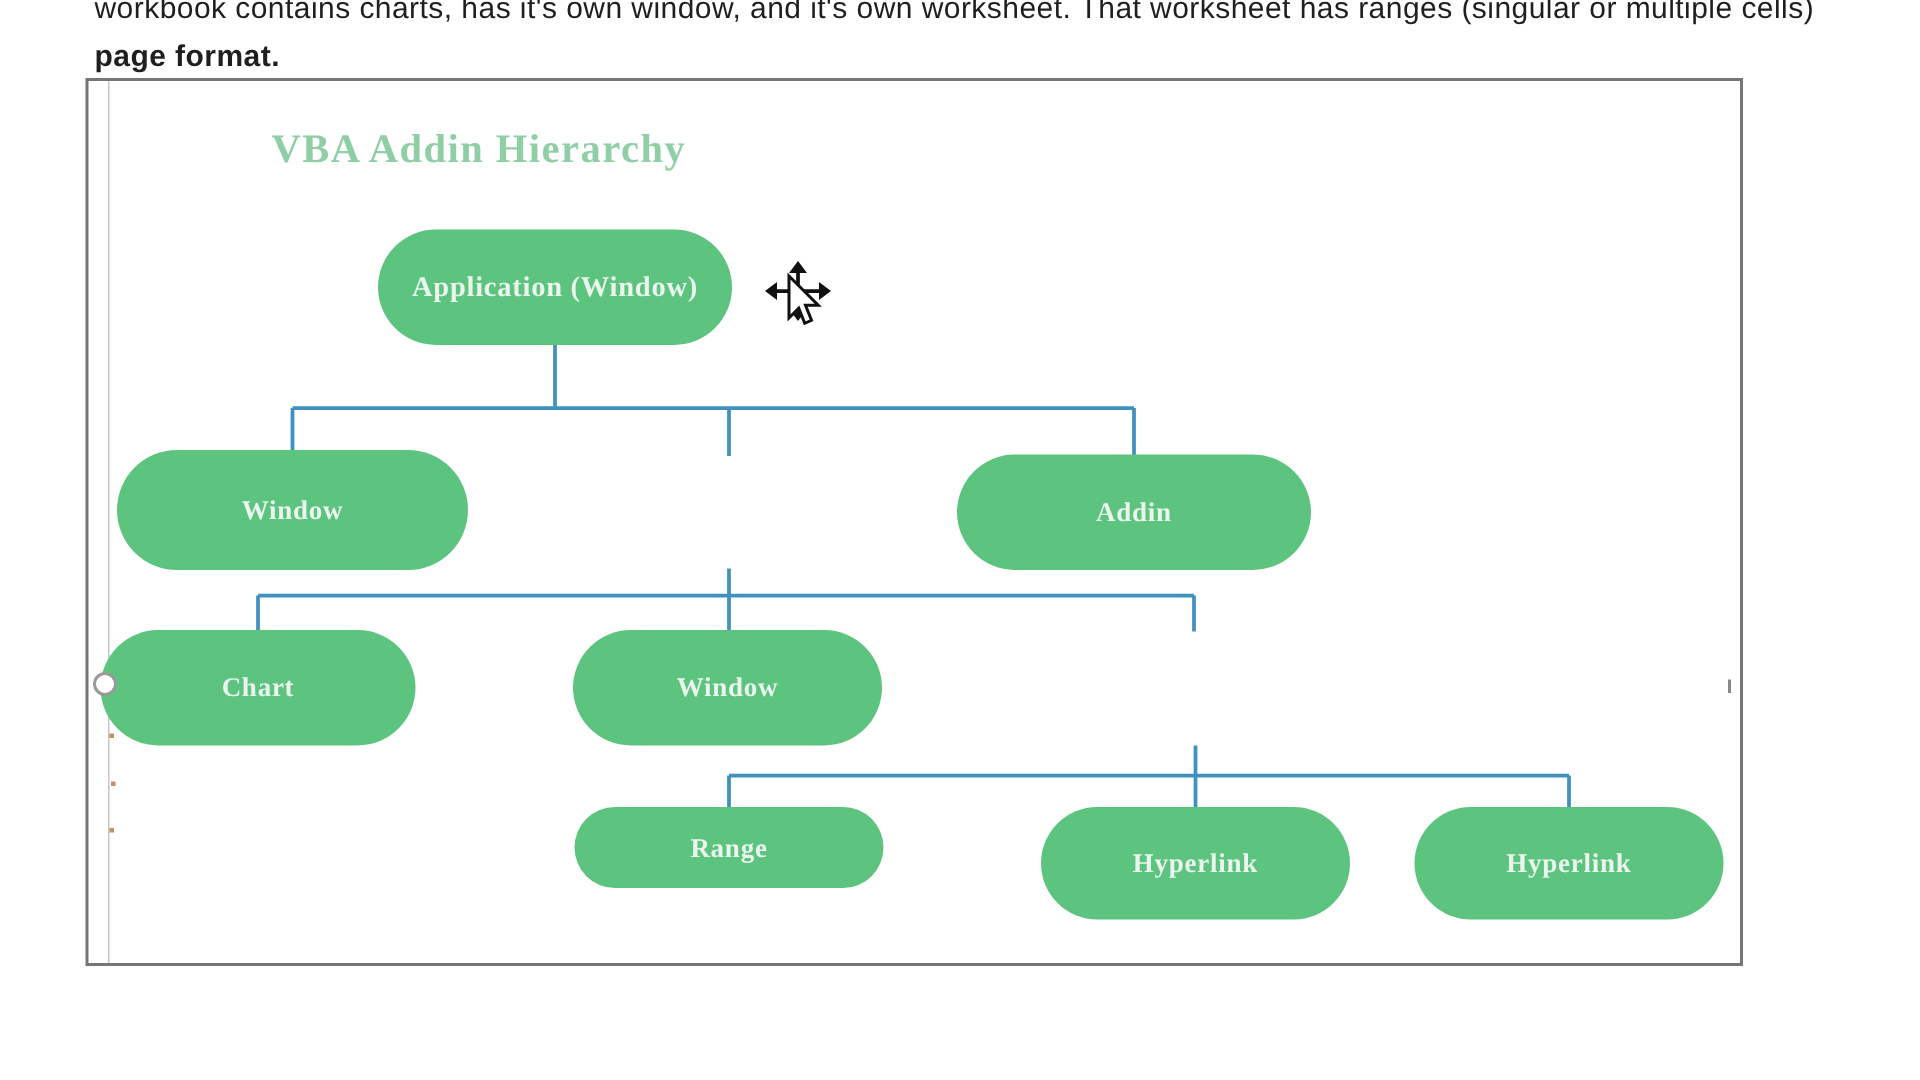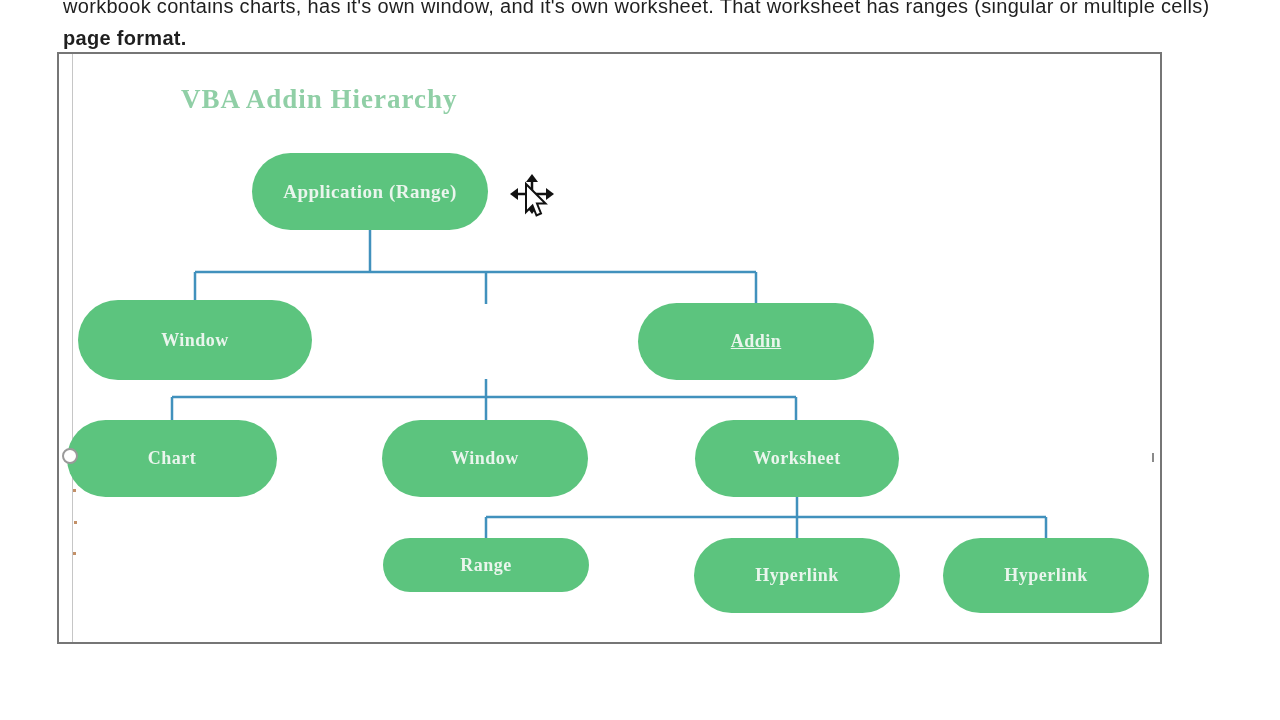--- a/index.html
+++ b/index.html
@@ -43,21 +43,21 @@
     color: var(--node-text, #eaf5ed);
     border-radius: 44px;
     display: flex; align-items: center; justify-content: center;
     font-family: "Liberation Serif", "DejaVu Serif", serif;
     font-weight: 700; font-size: 18px; letter-spacing: 0.5px;
     text-align: center;
   }
   .n-application { left: 193px; top: 99px;  width: 236px; height: 77px; font-size: 19px; }
   .n-window1     { left: 19px;  top: 246px; width: 234px; height: 80px; }
   .n-workbook    { left: 323px; top: 249px; width: 208px; height: 76px; }
-  .n-addin       { left: 579px; top: 249px; width: 236px; height: 77px; text-decoration: underline; }
+  .n-addin       { left: 579px; top: 249px; width: 236px; height: 77px; }
   .n-chart       { left: 8px;   top: 366px; width: 210px; height: 77px; }
   .n-window2     { left: 323px; top: 366px; width: 206px; height: 77px; }
   .n-worksheet   { left: 636px; top: 366px; width: 204px; height: 77px; }
   .n-range       { left: 324px; top: 484px; width: 206px; height: 54px; }
   .n-hyperlink   { left: 635px; top: 484px; width: 206px; height: 75px; text-align: right; }
   .n-pagesetup   { left: 884px; top: 484px; width: 206px; height: 75px; }
 
   
   .edge-handle {
     position: absolute; left: 3px; top: 394px;
@@ -95,26 +95,25 @@
 
     <svg class="connectors" viewBox="0 0 1101 588">
 
       <path d="M311,176 V219 M136,218 H697 M136,218 V247 M427,218 V250 M697,218 V250"></path>
 
       <path d="M427,325 V344 M113,343 H737 M113,343 V367 M427,343 V367 M737,343 V367"></path>
 
       <path d="M738,443 V485 M427,463 H987 M427,463 V485 M987,463 V485"></path>
     </svg>
 
-    <div class="node n-application">Application (Range)</div>
+    <div class="node n-application">Application (Window)</div>
     <div class="node n-window1">Window</div>
     <div class="node n-addin">Addin</div>
     <div class="node n-chart">Chart</div>
     <div class="node n-window2">Window</div>
-    <div class="node n-worksheet">Worksheet</div>
     <div class="node n-range">Range</div>
     <div class="node n-hyperlink">Hyperlink</div>
     <div class="node n-pagesetup">Hyperlink</div>
 
     <div class="edge-handle"></div>
     <div class="anchor-dot d1"></div>
     <div class="anchor-dot d2"></div>
     <div class="anchor-dot d3"></div>
     <div class="right-tick"></div>
   </div>

